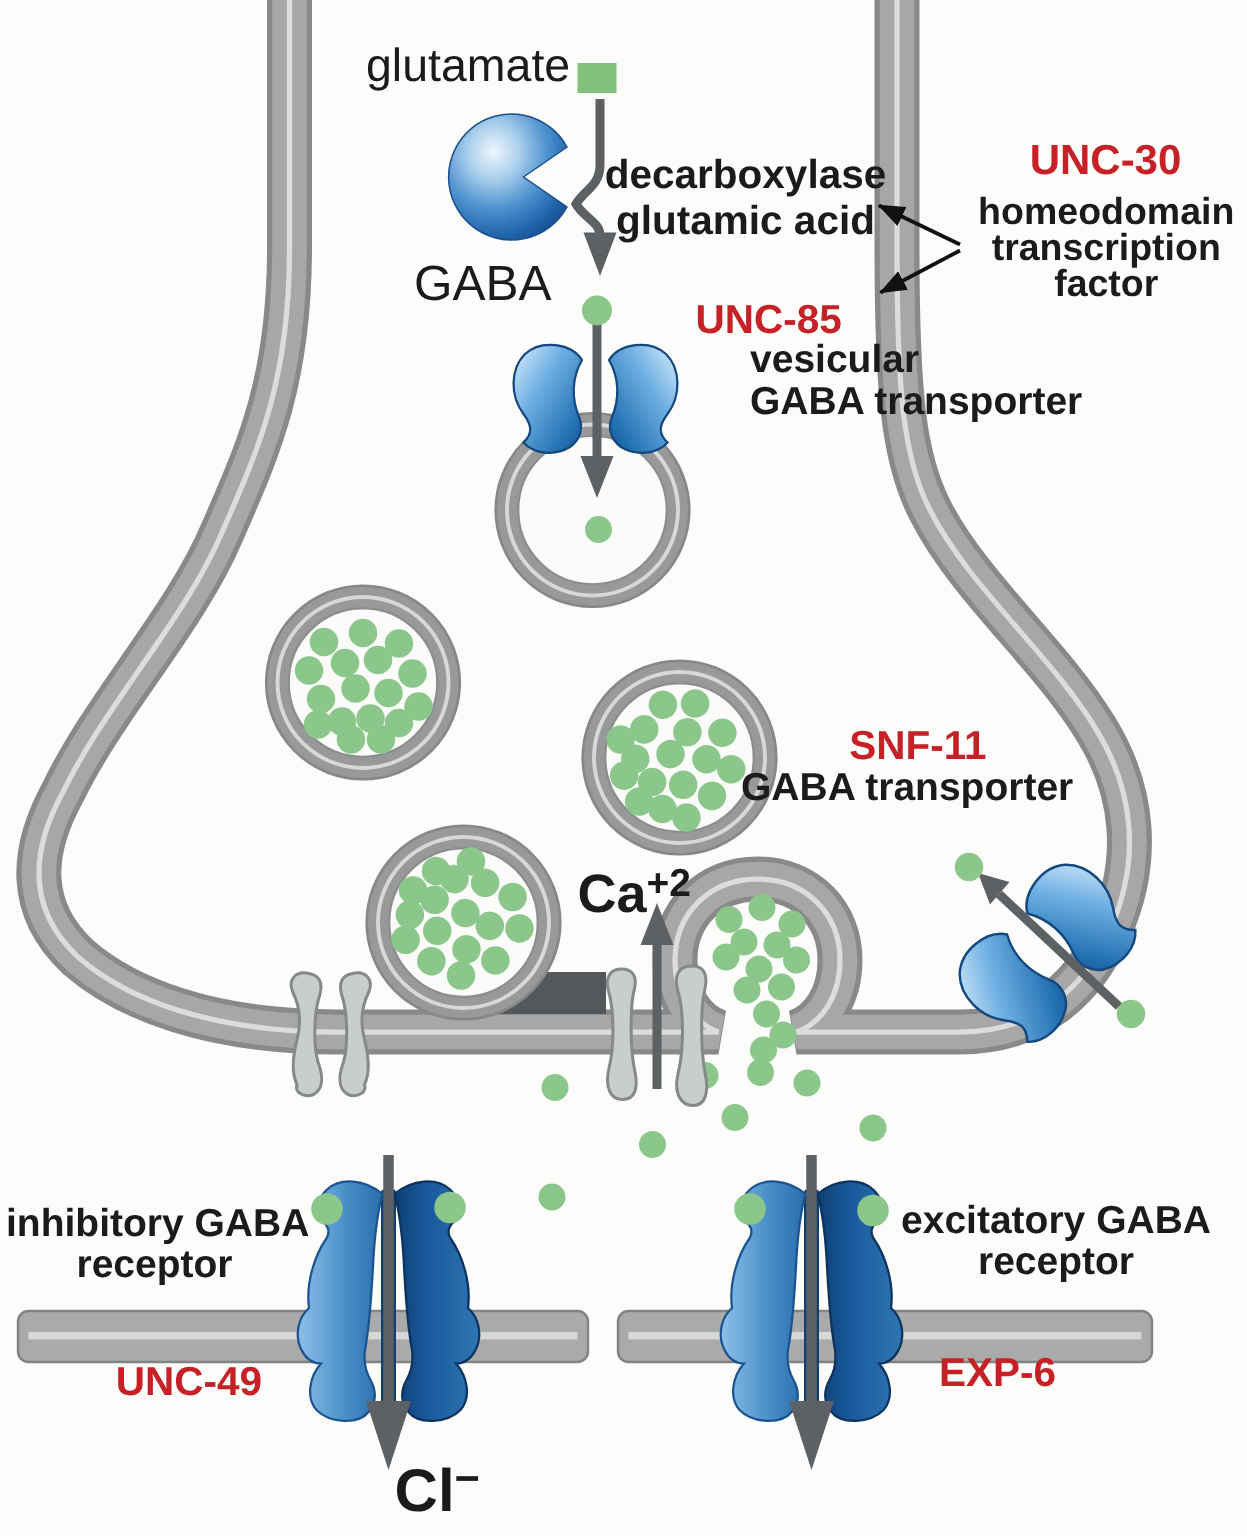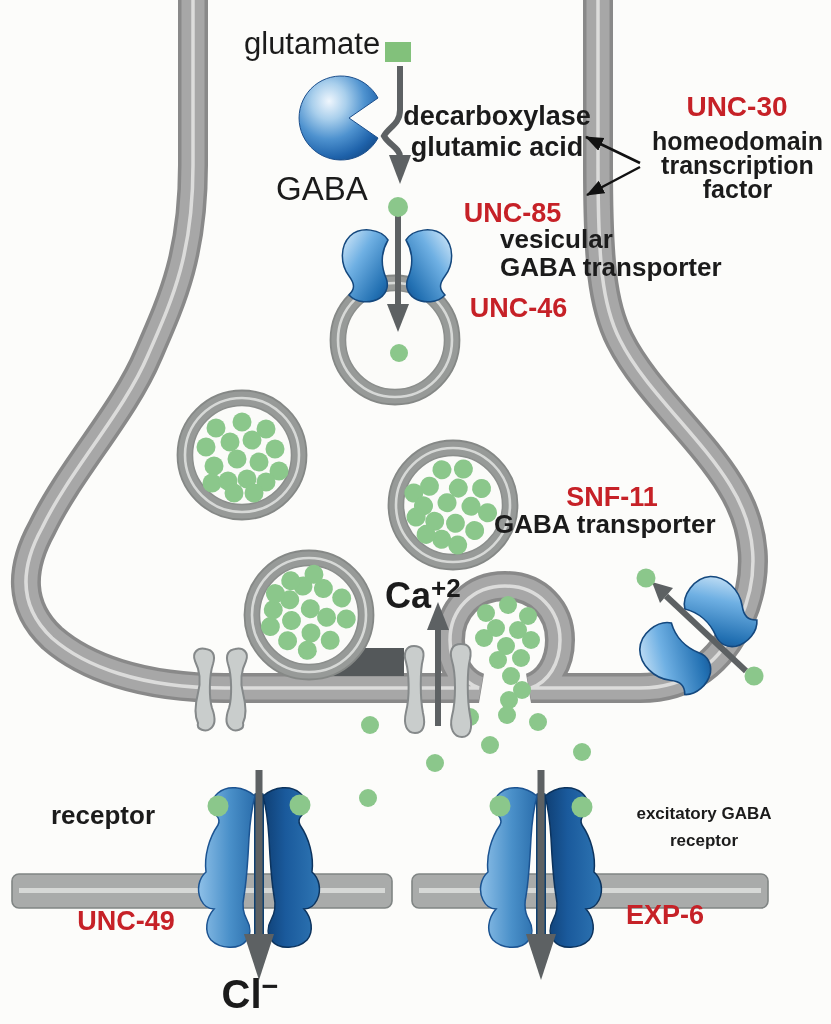--- a/index.html
+++ b/index.html
@@ -235,38 +235,38 @@
   <div>factor</div>
 </div>
 
 <div class="lbl" style="left:276px;top:170px;font-size:33px;">GABA</div>
 
 <div class="lbl bold red ctr" style="left:450px;top:198px;width:125px;font-size:27px;">UNC-85</div>
 <div class="lbl bold" style="left:452px;top:225px;font-size:26px;line-height:28px;margin-left:48px;">
   <div>vesicular</div>
   <div>GABA transporter</div>
 </div>
-<div class="lbl bold red ctr" style="left:456px;top:293px;width:125px;font-size:27px;">UNC-46</div>
 
 <div class="lbl bold red ctr" style="left:548px;top:482px;width:128px;font-size:27px;">SNF-11</div>
 <div class="lbl bold ctr" style="left:494px;top:511px;width:214px;font-size:26px;line-height:27px;">
   <div>GABA transporter</div>
 </div>
 
 <div class="lbl ca" style="left:385px;top:571px;">
   <span>Ca</span><sup>+2</sup>
 </div>
 
 <div class="lbl bold ctr" style="left:4px;top:802px;width:198px;font-size:26px;line-height:27px;">
+  <div>inhibitory GABA</div>
   <div>receptor</div>
 </div>
 <div class="lbl bold red ctr" style="left:62px;top:906px;width:128px;font-size:27px;">UNC-49</div>
-<div class="lbl ion ctr" style="left:205px;top:968px;width:90px;">
+<div class="lbl ion ctr" style="left:230px;top:968px;width:90px;text-align:right;">
   <span>Cl</span><sup>−</sup>
 </div>
 
-<div class="lbl bold ctr" style="left:598px;top:800px;width:212px;font-size:17px;line-height:27px;">
+<div class="lbl bold ctr" style="left:598px;top:800px;width:212px;font-size:26px;line-height:27px;">
   <div>excitatory GABA</div>
   <div>receptor</div>
 </div>
 <div class="lbl bold red ctr" style="left:606px;top:900px;width:118px;font-size:27px;">EXP-6</div>
 
 </div>
 
 </body></html>

